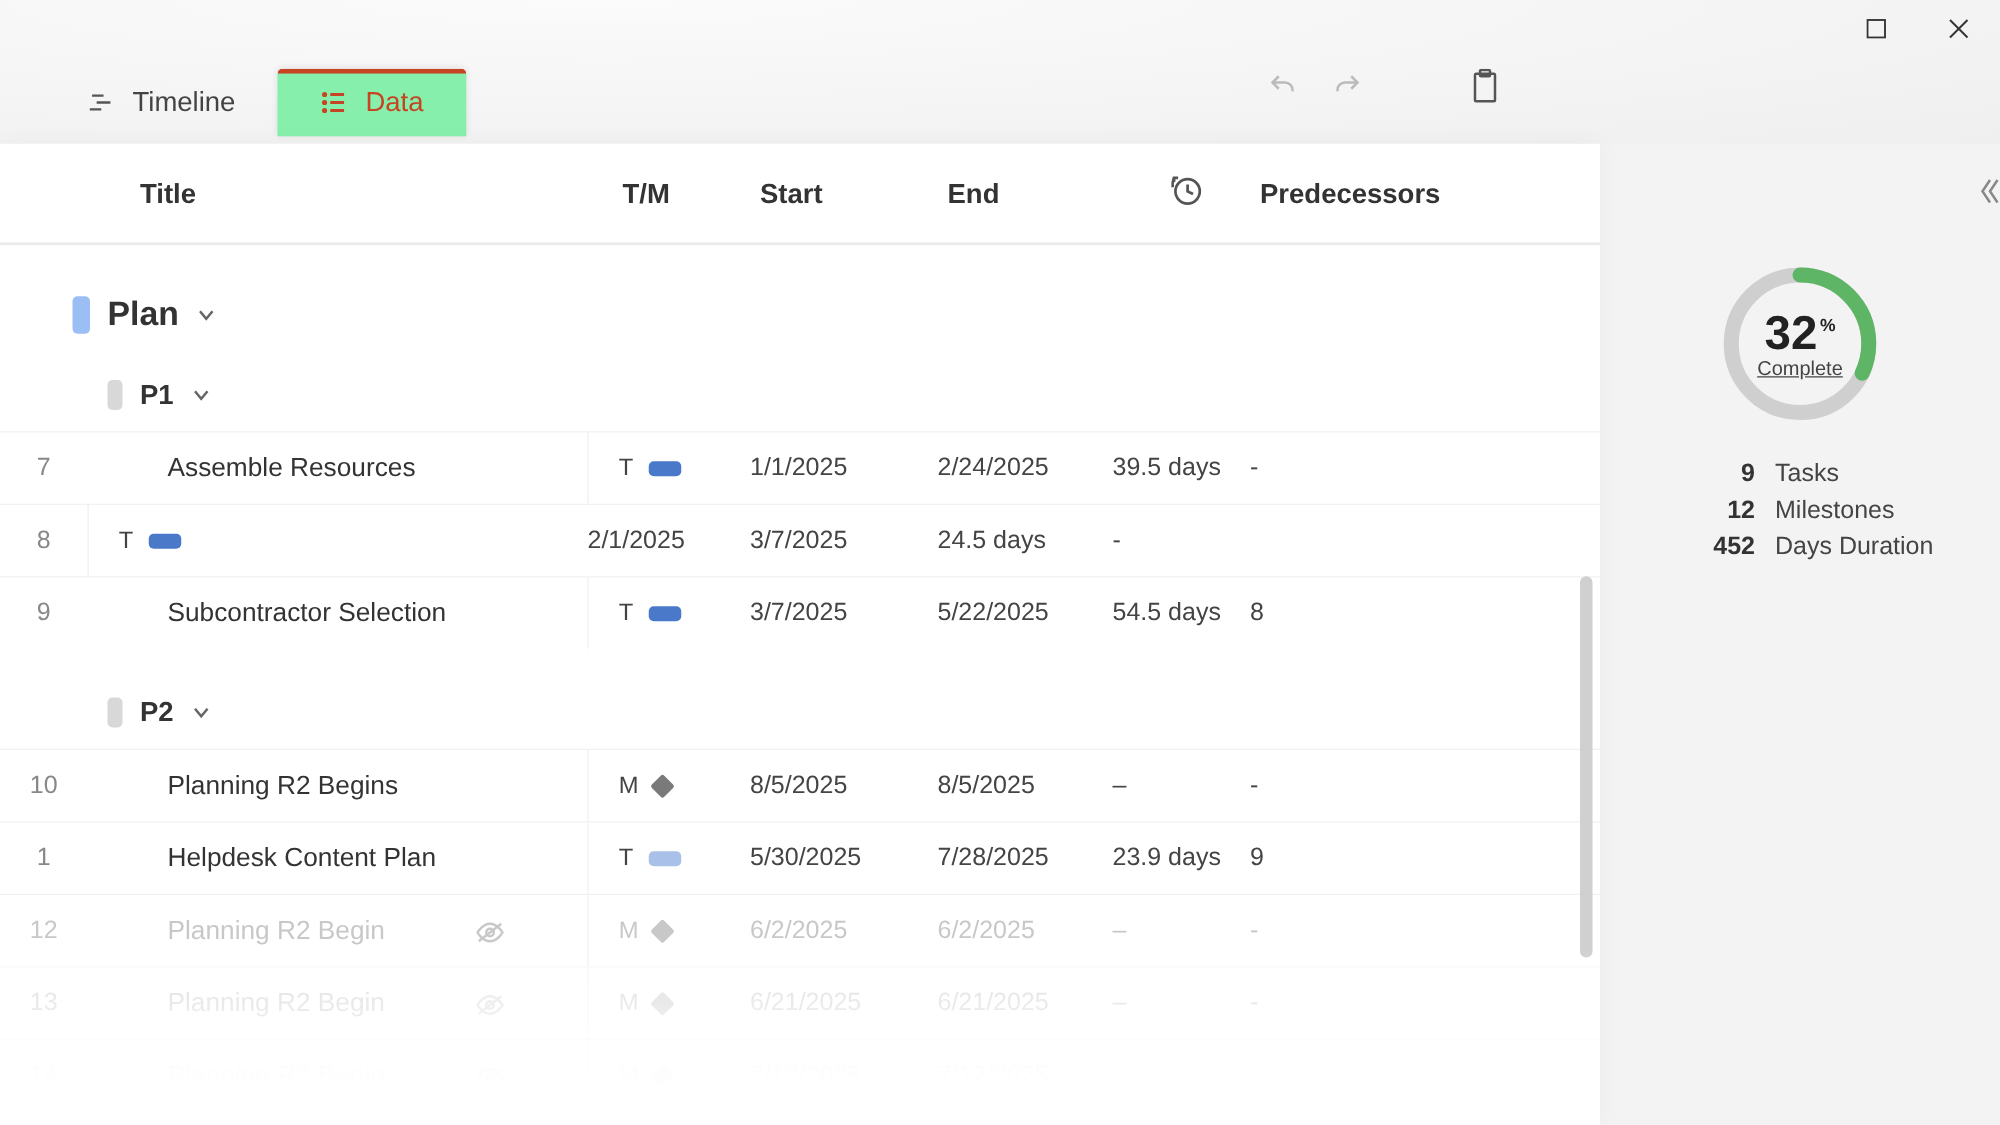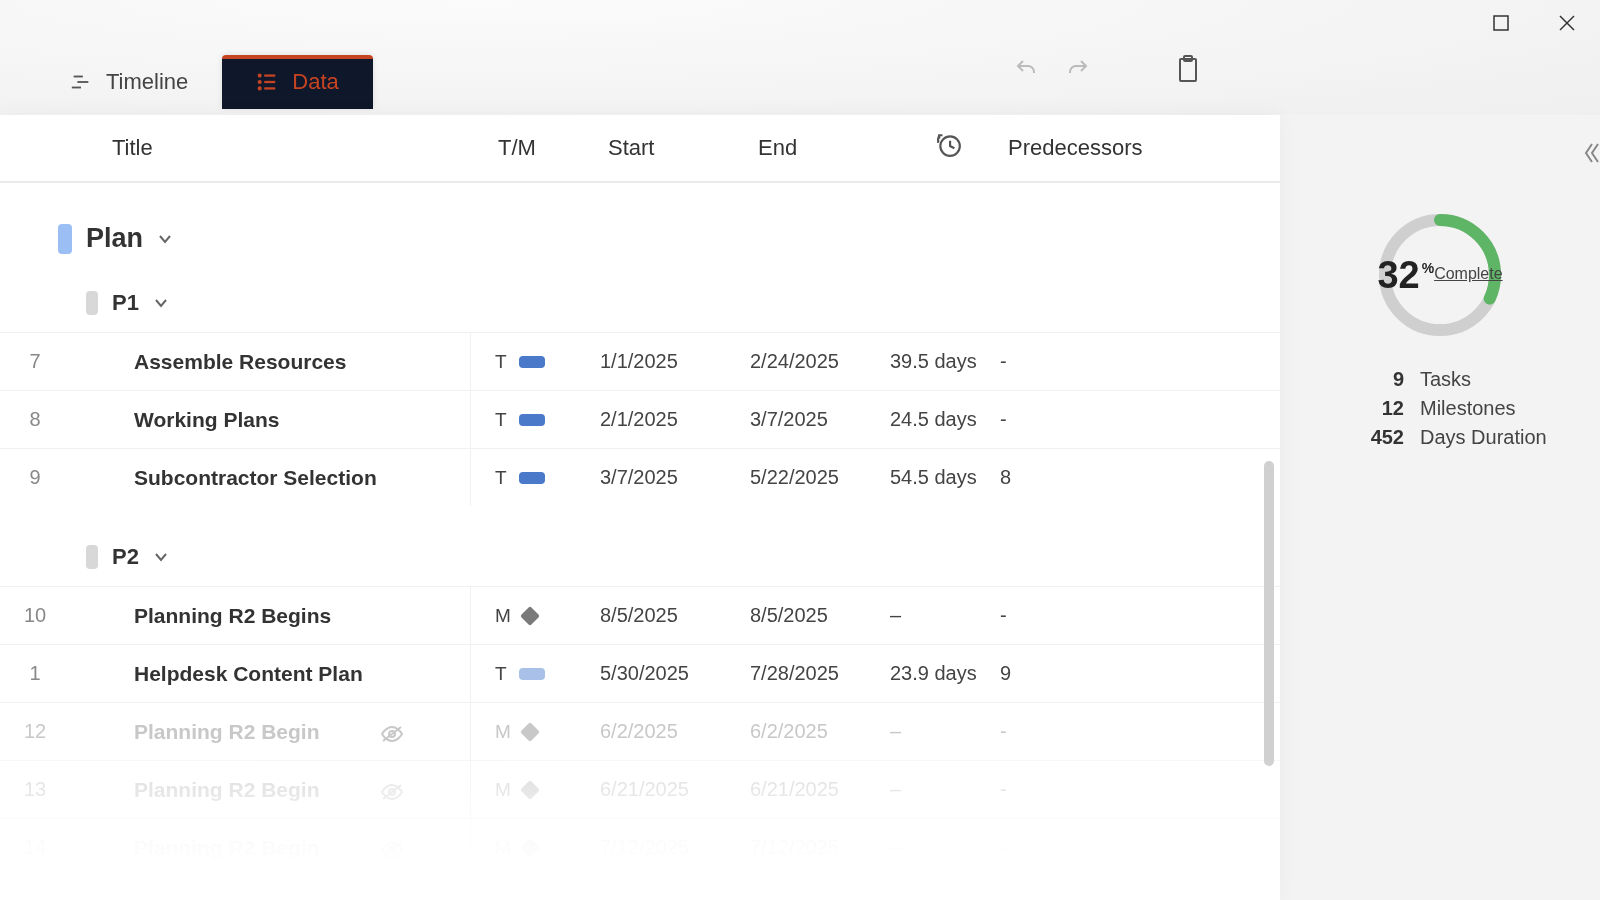--- a/index.html
+++ b/index.html
@@ -19,21 +19,21 @@
   .win-ctrl { width: 26px; height: 26px; display: flex; align-items: center; justify-content: center; cursor: pointer; color: #444; }
   .win-ctrl svg { width: 16px; height: 16px; stroke: #333; stroke-width: 1.5; fill: none; }
 
   
   .tabs {
     position: absolute; top: 55px; left: 36px; display: flex;
   }
   .tab {
     display: flex; align-items: center; gap: 14px; padding: 14px 34px; font-size: 22px; color: #444; cursor: pointer; border-top-left-radius: 4px; border-top-right-radius: 4px;
   }
-  .tab.active { background: #0f172a; color: #c74423; border-top: 4px solid #c74423; padding-top: 10px; box-shadow: 0 -2px 6px rgba(0,0,0,0.04), -2px 0 6px rgba(0,0,0,0.03), 2px 0 6px rgba(0,0,0,0.03); }
+  .tab.active { background: #86efac; color: #c74423; border-top: 4px solid #c74423; padding-top: 10px; box-shadow: 0 -2px 6px rgba(0,0,0,0.04), -2px 0 6px rgba(0,0,0,0.03), 2px 0 6px rgba(0,0,0,0.03); }
   .tab-icon { width: 22px; height: 22px; display: inline-block; }
 
   
   .toolbar-actions {
     position: absolute; top: 52px; right: 395px; display: flex; align-items: center; gap: 18px;
   }
   .tool-btn { width: 34px; height: 34px; display: flex; align-items: center; justify-content: center; cursor: pointer; color: #666; }
   .tool-btn.disabled { color: #bbb; }
   .tool-btn svg { width: 24px; height: 24px; }
   .tool-btn.clipb svg { width: 26px; height: 28px; }
@@ -42,22 +42,22 @@
   
   .content {
     position: absolute; top: 115px; left: 0; width: 1280px; bottom: 0; background: #fff;
     box-shadow: 0 0 20px rgba(0,0,0,0.04);
   }
 
   
   .col-header {
     display: grid;
     grid-template-columns: 70px 400px 130px 150px 140px 110px 180px;
-    height: 68px; align-items: center; border-bottom: 2px solid #eaeaea;
-    font-size: 22px; color: #333; font-weight: 400;
+    height: 81px; align-items: center; border-bottom: 2px solid #eaeaea;
+    font-size: 22px; color: #333; font-weight: 700;
   }
   .col-header > div { padding-left: 8px; }
   .col-title { padding-left: 42px !important; }
   .col-icon { justify-self: center; }
 
   
   .body-area { position: relative; padding-top: 30px; }
   .group { padding: 10px 0 8px 58px; display: flex; align-items: center; gap: 14px; font-size: 27px; font-weight: 600; color: #333; cursor: pointer; }
   .group .chip { width: 14px; height: 30px; border-radius: 4px; background: #9bbff4; }
   .group.sub { font-size: 22px; font-weight: 600; padding-left: 86px; margin-top: 18px; margin-bottom: 8px; }
@@ -67,21 +67,21 @@
   .chevron svg { stroke: #666; stroke-width: 2; fill: none; width: 100%; height: 100%; }
 
   
   .row {
     display: grid;
     grid-template-columns: 70px 400px 130px 150px 140px 110px 180px;
     height: 58px; align-items: center; font-size: 20px; color: #444;
     border-top: 1px solid #f1f1f1;
   }
   .row .num { text-align: center; color: #888; font-size: 20px; }
-  .row .title { padding-left: 64px; color: #333; font-size: 21px; position: relative; font-weight: bold; }
+  .row .title { padding-left: 64px; color: #333; font-size: 21px; position: relative; }
   .row .tm { display: flex; align-items: center; gap: 12px; padding-left: 24px; font-size: 19px; }
   .bar-pill { width: 26px; height: 12px; border-radius: 4px; background: #4a79c9; }
   .diamond { width: 14px; height: 14px; transform: rotate(45deg); background: #7a7a7a; border-radius: 2px; }
   .row.faded { color: #c8c8c8; }
   .row.faded .title, .row.faded .num { color: #c8c8c8; }
   .row.faded .diamond { background: #c8c8c8; }
   .row.faded2 { color: #e3e3e3; }
   .row.faded2 .title, .row.faded2 .num { color: #e3e3e3; }
   .row.faded2 .diamond { background: #e3e3e3; }
   .eye-off { position: absolute; left: 310px; top: 4px; width: 24px; height: 18px; }
@@ -97,21 +97,21 @@
   .collapse-handle {
     position: absolute; top: 140px; right: 0; width: 18px; height: 26px; cursor: pointer;
   }
 
   
   .sidebar {
     position: absolute; top: 210px; left: 1310px; width: 260px;
   }
   .progress-ring { position: relative; width: 130px; height: 130px; margin: 0 auto 28px auto; }
   .progress-ring svg { transform: rotate(-90deg); }
-  .progress-text { position: absolute; top: 0; left: 0; width: 130px; height: 130px; display: flex; align-items: center; justify-content: center; }
+  .progress-text { position: absolute; top: 0; left: 0; width: 130px; height: 130px; display: flex; flex-direction: column; align-items: center; justify-content: center; }
   .progress-text .pct { font-size: 38px; font-weight: 700; color: #222; display: flex; align-items: flex-start; }
   .progress-text .pct .sym { font-size: 14px; margin-top: 6px; margin-left: 2px; }
   .progress-text .lbl { font-size: 16px; color: #444; margin-top: -2px; text-decoration: underline; }
 
   .stats { display: flex; flex-direction: column; gap: 6px; margin-left: 30px; }
   .stat-row { display: flex; align-items: baseline; gap: 16px; font-size: 20px; color: #444; }
   .stat-row .n { width: 64px; text-align: right; font-weight: 600; color: #333; }
 
   
   .bottom-fade { position: absolute; left: 0; right: 0; bottom: 0; height: 140px; background: linear-gradient(to bottom, rgba(255,255,255,0), #fff 80%); pointer-events: none; }
@@ -239,21 +239,20 @@
           <span>T</span>
           <span class="bar-pill"></span>
         </div>
       <div>1/1/2025</div>
       <div>2/24/2025</div>
       <div>39.5 days</div>
       <div>-</div>
     </div>
     <div class="row">
       <div class="num">8</div>
-      <div class="title">Working Plans</div>
       <div class="tm">
           <span>T</span>
           <span class="bar-pill"></span>
         </div>
       <div>2/1/2025</div>
       <div>3/7/2025</div>
       <div>24.5 days</div>
       <div>-</div>
     </div>
     <div class="row">

